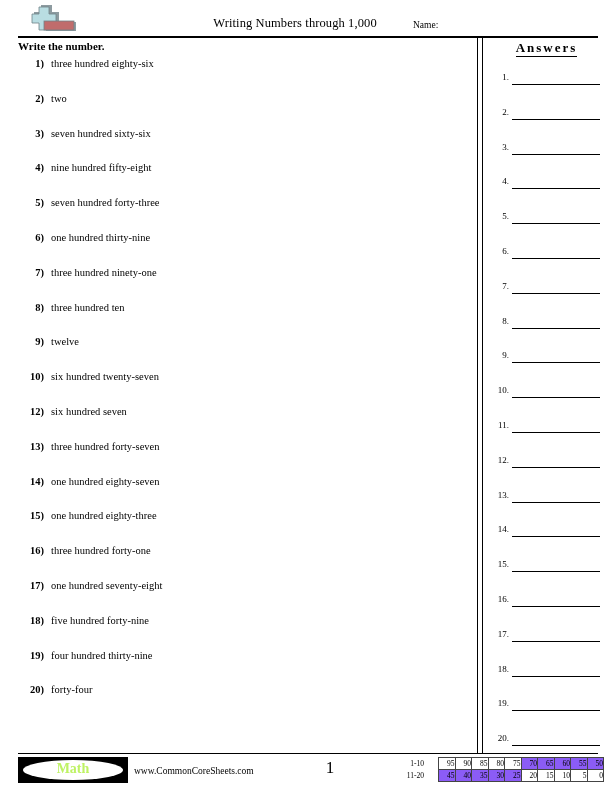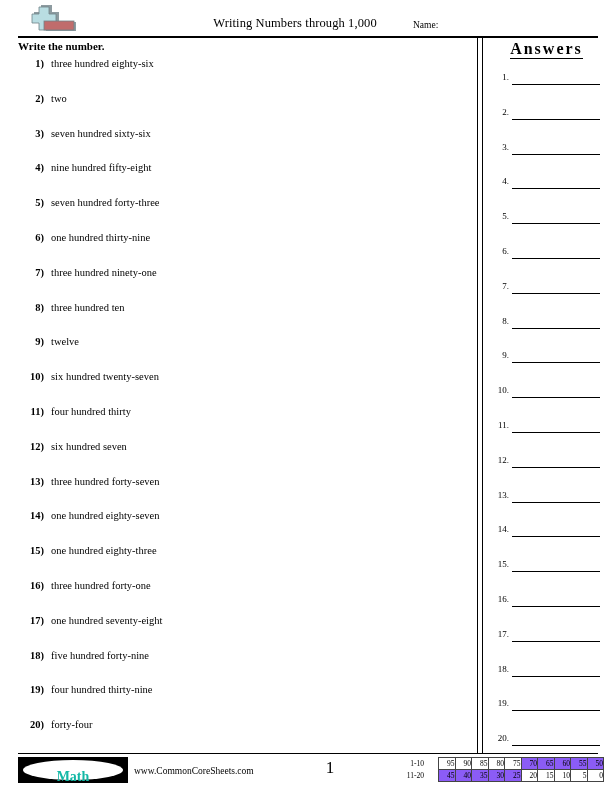--- a/index.html
+++ b/index.html
@@ -114,21 +114,21 @@
     font-size: 10.5px;
   }
 
   
   .answers-head {
     position: absolute;
     left: 481px;
     top: 40px;
     width: 131px;
     text-align: center;
-    font-size: 16px;
+    font-size: 13px;
     font-weight: bold;
     letter-spacing: 2px;
   }
   .answers-head span {
     border-bottom: 1.5px solid #000;
     padding-bottom: 1px;
   }
   .answers-list {
     position: absolute;
     left: 487px;
@@ -177,26 +177,26 @@
     left: 5px;
     top: 3px;
     width: 100px;
     height: 20px;
     background: #ffffff;
     border-radius: 50%;
   }
   .math-badge .label {
     position: absolute;
     left: 0;
-    top: 12px;
+    top: 4px;
     width: 110px;
     text-align: center;
     font-size: 14px;
     font-weight: bold;
-    color: #14b8a6;
+    color: #bef264;
   }
   .site-url {
     position: absolute;
     left: 134px;
     top: 766px;
     font-size: 9.5px;
   }
   .page-num {
     position: absolute;
     left: 300px;
@@ -302,24 +302,20 @@
         <div class="q-num">8)</div>
         <div class="q-text">three hundred ten</div>
       </div>
       <div class="q-row">
         <div class="q-num">9)</div>
         <div class="q-text">twelve</div>
       </div>
       <div class="q-row">
         <div class="q-num">10)</div>
         <div class="q-text">six hundred twenty-seven</div>
-      </div>
-      <div class="q-row">
-        <div class="q-num">11)</div>
-        <div class="q-text">four hundred thirty</div>
       </div>
       <div class="q-row">
         <div class="q-num">12)</div>
         <div class="q-text">six hundred seven</div>
       </div>
       <div class="q-row">
         <div class="q-num">13)</div>
         <div class="q-text">three hundred forty-seven</div>
       </div>
       <div class="q-row">

